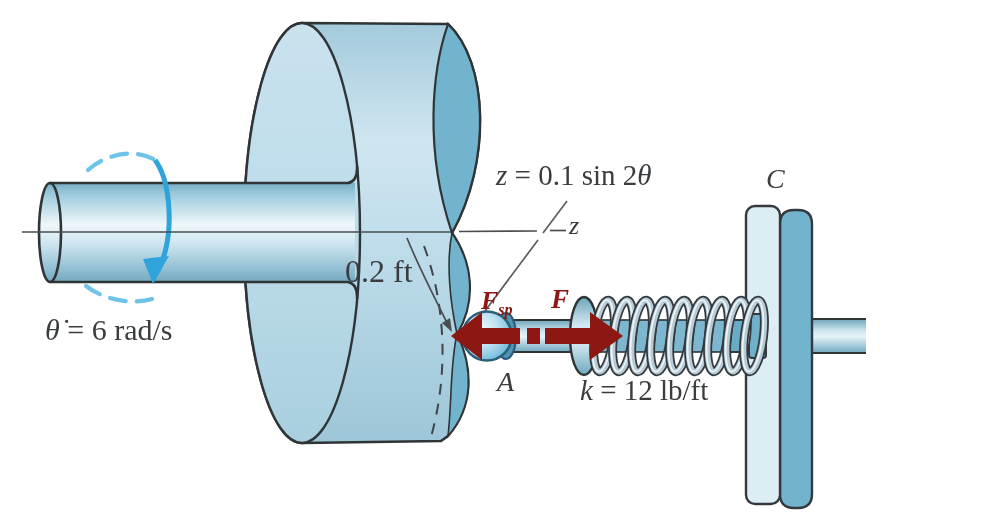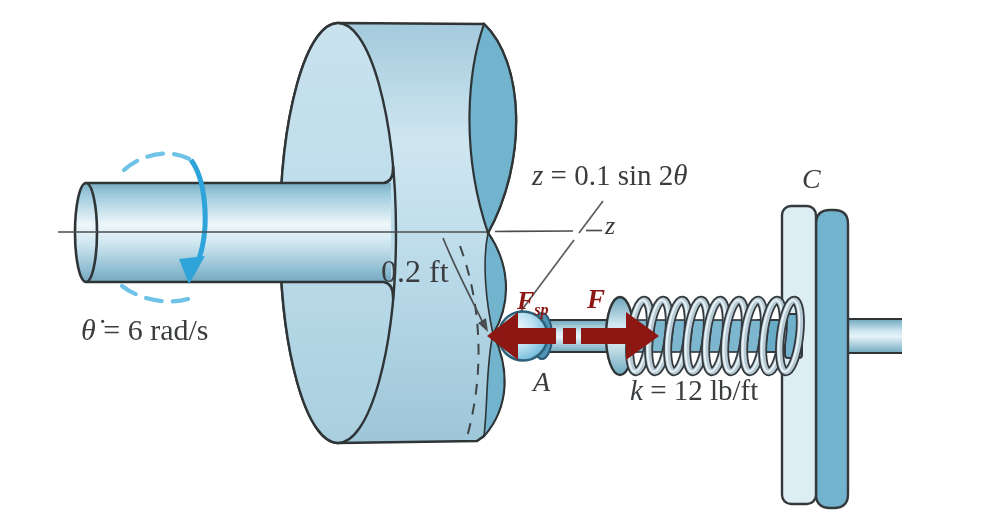--- a/index.html
+++ b/index.html
@@ -1,17 +1,17 @@
 <!DOCTYPE html>
 <html><head>
 <meta charset="utf-8">
 <style>
   html,body{margin:0;padding:0;background:#ffffff;}
   #stage{position:relative;width:866px;height:524px;background:#ffffff;overflow:hidden;
-         font-family:"Liberation Serif", serif;margin-left:36px;}
+         font-family:"Liberation Serif", serif;}
   #stage svg{position:absolute;left:0;top:0;}
   .lbl{position:absolute;color:#3a3d3f;white-space:nowrap;line-height:1;}
   .it{font-style:italic;}
   .red{color:#8c1713;font-weight:bold;}
   .lbl sub{font-size:0.62em;}
   
 </style>
 </head>
 <body>
 
@@ -168,18 +168,18 @@
   <div class="lbl" style="left:345px;top:255px;font-size:32px;">0.2 ft</div>
 
   <div class="lbl" style="left:45px;top:315px;font-size:30px;font-family:Liberation Serif, serif;"><span class="it">θ̇</span><span> = 6 rad/s</span></div>
 
   <div class="lbl red it" style="left:481px;top:288px;font-size:26px;"><span>F</span><sub>sp</sub></div>
 
   <div class="lbl red it" style="left:551px;top:286px;font-size:27px;">F</div>
 
   <div class="lbl it" style="left:497px;top:368px;font-size:28px;">A</div>
 
-  <div class="lbl" style="left:594px;top:376px;font-size:29px;"><span class="it">k</span><span> = 12 lb/ft</span></div>
+  <div class="lbl" style="left:580px;top:376px;font-size:29px;"><span class="it">k</span><span> = 12 lb/ft</span></div>
 
   <div class="lbl it" style="left:766px;top:165px;font-size:28px;">C</div>
 
   <div class="lbl it" style="left:956px;top:274px;font-size:28px;">B</div>
 </div>
 
 </body></html>

